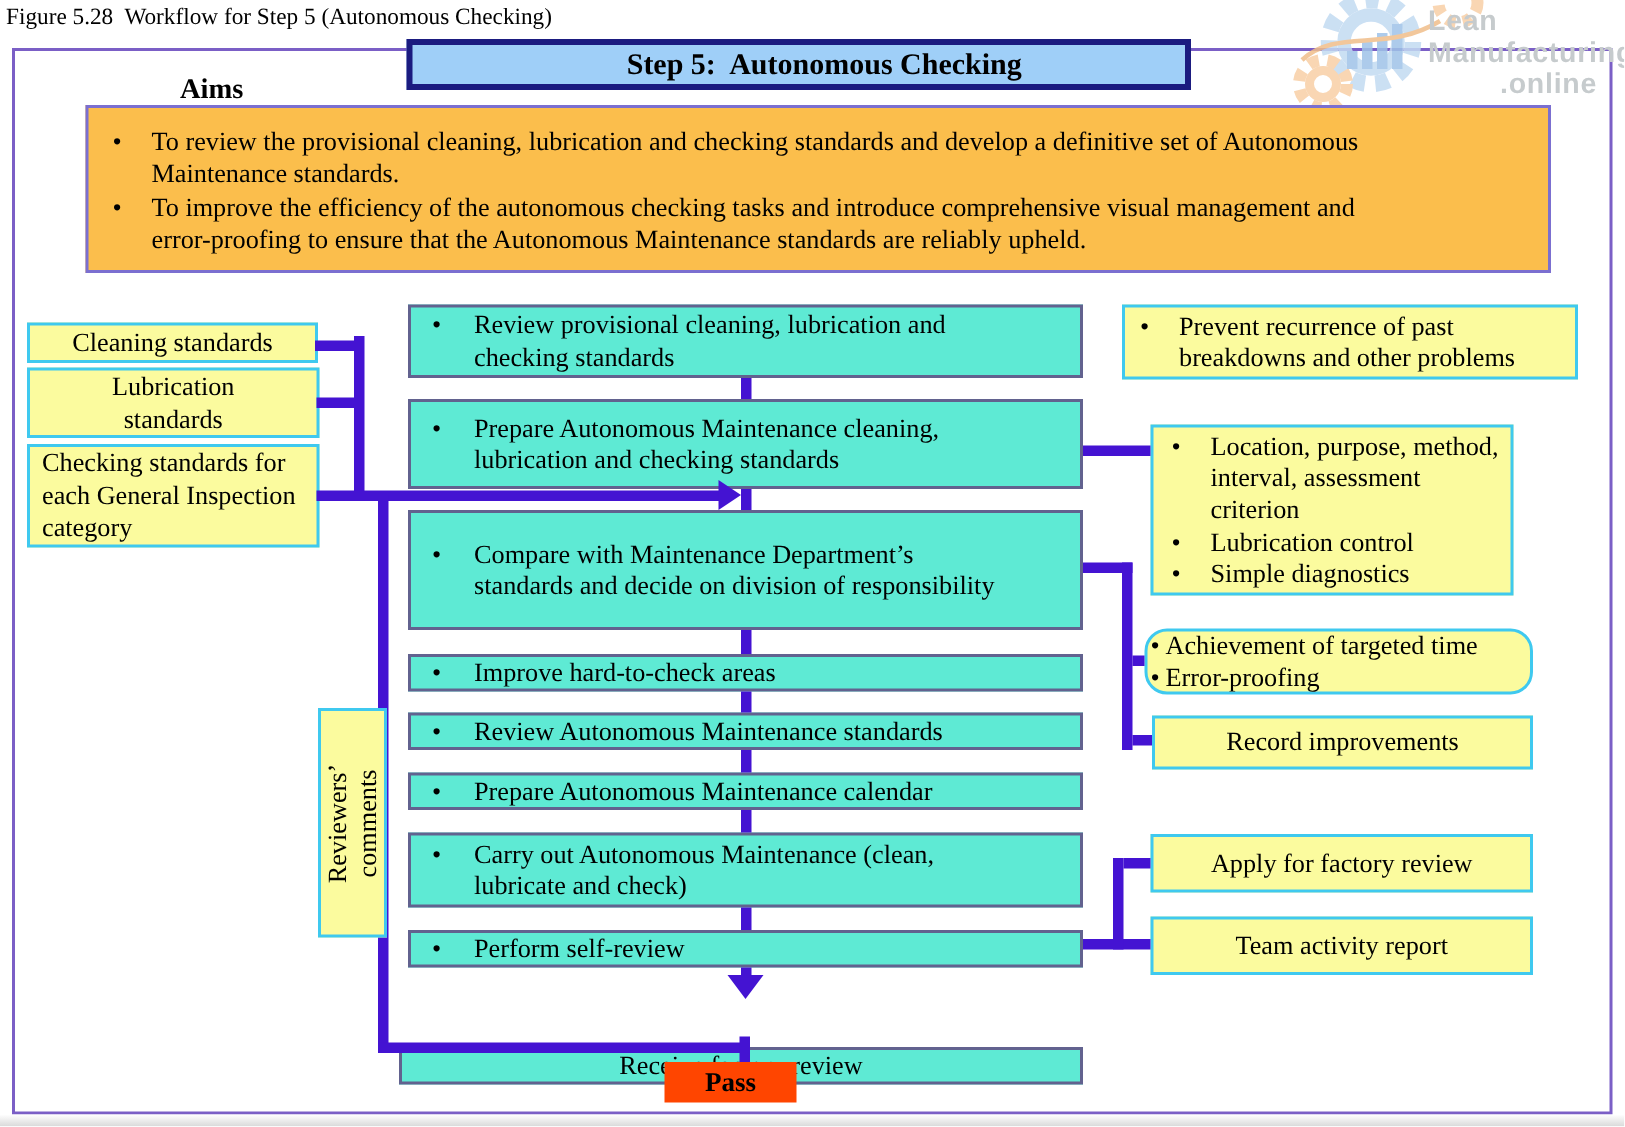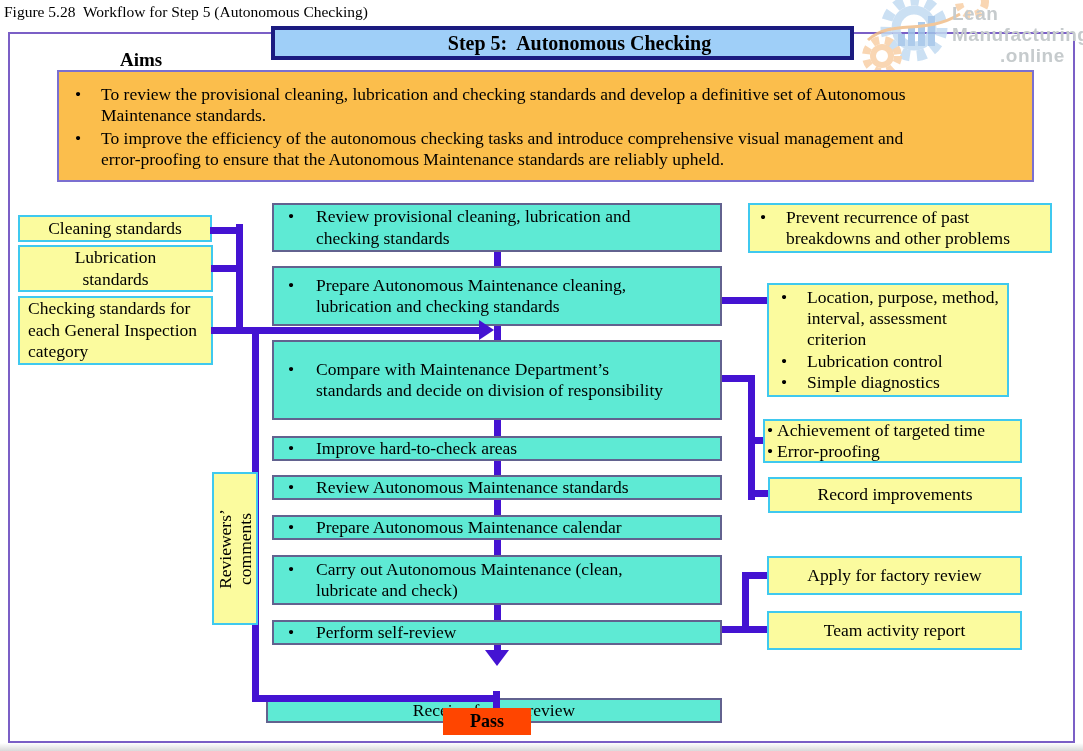--- a/index.html
+++ b/index.html
@@ -6,21 +6,21 @@
   body { background:#ffffff; font-family:"Liberation Serif","DejaVu Serif",serif; }
   .stage { position:relative; width:1083px; height:751px; background:#ffffff; overflow:hidden; }
 
   .caption { position:absolute; left:4px; top:3px; font-size:15.5px; color:#000; white-space:pre; }
 
   .frame { position:absolute; left:8px; top:32px; width:1067px; height:711px;
            border:2px solid #7B5FC6; background:transparent; }
   .bottom-fade { position:absolute; left:0; top:743px; width:1083px; height:8px;
            background:linear-gradient(#ffffff,#d9d9d9); }
 
-  .header-box { position:absolute; left:271px; top:26px; width:583px; height:34px;
+  .header-box { position:absolute; left:271px; top:26px; width:523px; height:34px;
            background:#9FCFF8; border:4px solid #1B1B80; display:flex; align-items:center;
            justify-content:center; font-size:20px; font-weight:bold; white-space:pre; z-index:5;padding-left:34px; }
 
   .aims-box { position:absolute; left:57px; top:70px; width:977px; height:112px;
            background:#FBBE4C; border:2px solid #7B6FD0; padding:8px 10px 6px 16px;
            display:flex; flex-direction:column; justify-content:center; gap:1px; }
   .aims-label { position:absolute; left:112px; top:50px; height:20px; line-height:20px;
            background:#ffffff; padding:0 8px; font-size:19px; font-weight:bold; z-index:6; }
 
   .bitem { display:flex; align-items:flex-start; font-size:17.5px; line-height:1.22; color:#000; }
@@ -195,21 +195,21 @@
     <div class="bitem">
         <span class="dot"></span>
         <span class="t">Lubrication control</span>
       </div>
     <div class="bitem">
         <span class="dot"></span>
         <span class="t">Simple diagnostics</span>
       </div>
   </div>
 
-  <div class="ybox" style="left:763px; top:419px; width:259px; height:44px; padding:1px 2px; display:flex; flex-direction:column; justify-content:center;">
+  <div class="ybox" style="left:763px; top:419px; width:259px; height:44px; padding:1px 2px; display:flex; flex-direction:column; justify-content:center;border-radius:15px;">
     <div class="bitem tight">
         <span class="dot"></span>
         <span class="t">Achievement of targeted time</span>
       </div>
     <div class="bitem tight">
         <span class="dot"></span>
         <span class="t">Error-proofing</span>
       </div>
   </div>
 

